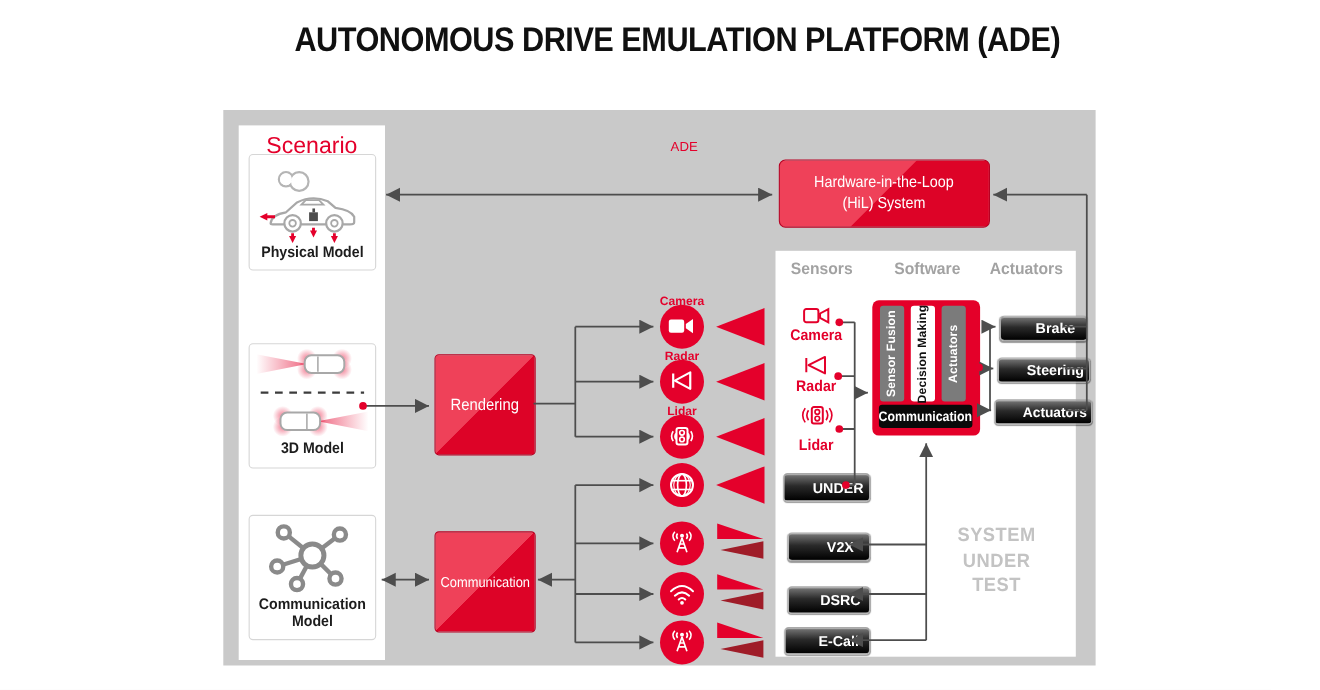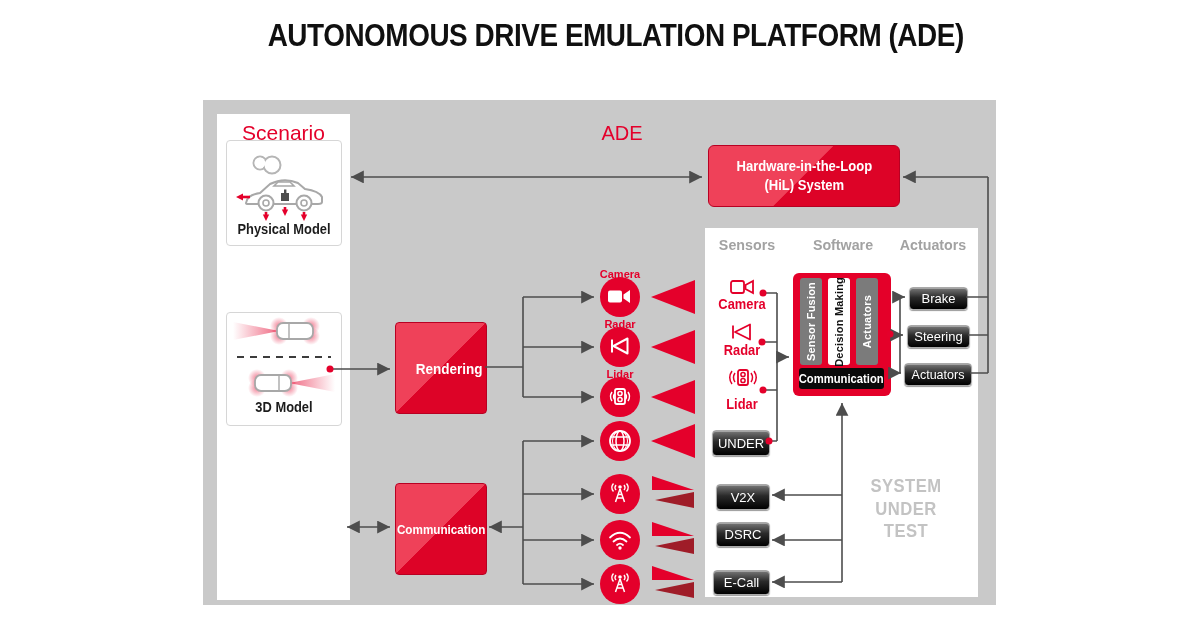--- a/index.html
+++ b/index.html
@@ -10,31 +10,31 @@
   .condensed{transform:scaleX(.9);transform-origin:center;}
   .title{font-weight:bold;color:#101010;font-size:31px;letter-spacing:-.5px;white-space:nowrap;}
   .subtitle{font-weight:bold;color:#e4002b;font-size:21px;letter-spacing:0;white-space:nowrap;}
   .panel-gray{background:#c9c9c9;}
   .panel-white{background:#ffffff;}
   .heading-red{color:#e4002b;font-weight:normal;font-size:21px;}
   .card{background:#fff;border:1px solid #d6d6d6;border-radius:4px;}
   .card-label{position:absolute;left:0;right:0;color:#1c1c1c;font-weight:600;font-size:14px;
               text-align:center;transform:scaleX(.92);transform-origin:center;line-height:1.12;}
   .redbox{background:linear-gradient(135deg,#ef4159 0%,#ef4159 49.5%,#dd0327 50%,#dd0327 100%);
-          border:1px solid #b80022;border-radius:4px;color:#fff;font-weight:bold;}
+          border:1px solid #b80022;border-radius:4px;color:#fff;font-weight:normal;}
   .circle{width:40px;height:40px;border-radius:50%;background:#e4002b;display:flex;
           align-items:center;justify-content:center;}
   .chan-label{color:#e4002b;font-weight:bold;font-size:11px;text-align:center;width:80px;}
   .sut-header{color:#a2a2a2;font-weight:bold;font-size:15px;white-space:nowrap;transform:scaleX(.95);}
   .sensor-label{color:#e4002b;font-weight:bold;font-size:14px;text-align:center;width:80px;
                 transform:scaleX(.92);}
   .bb{background:linear-gradient(180deg,#787878 0%,#2a2a2a 45%,#000 100%);
-      border:1px solid #a9a9a9;border-radius:4px;color:#fff;font-weight:normal;font-size:13px;
+      border:1px solid #a9a9a9;border-radius:4px;color:#fff;font-weight:bold;font-size:13px;
       display:flex;align-items:center;justify-content:center;
-      box-shadow:inset 0 1px 0 rgba(255,255,255,.35),0 1px 1px rgba(0,0,0,.4);}
+      box-shadow:inset 0 1px 0 rgba(255,255,255,.35),0 1px 1px rgba(0,0,0,.4);padding-left:21px;}
   .swbox{background:#e40029;border-radius:6px;}
   .vbar{border-radius:3px;display:flex;align-items:center;justify-content:center;}
   .vbar span{writing-mode:vertical-rl;transform:rotate(180deg);font-weight:bold;font-size:11px;
              white-space:nowrap;letter-spacing:.2px;}
   .vbar.gray{background:#7b7b7b;color:#fff;}
   .vbar.white{background:#fff;color:#111;}
   .commbar{background:#0a0a0a;border-radius:3px;color:#fff;font-weight:bold;font-size:12.5px;
            display:flex;align-items:center;justify-content:center;}
   .watermark{color:#c3c3c3;font-weight:bold;font-size:17.5px;letter-spacing:.5px;width:120px;
              text-align:center;transform:scaleX(.95);}
@@ -112,33 +112,51 @@
       <circle cx="30" cy="61" r="9" fill="url(#glow)"></circle>
         <circle cx="30" cy="71" r="9" fill="url(#glow)"></circle>
       <circle cx="62" cy="61" r="9" fill="url(#glow)"></circle>
         <circle cx="62" cy="71" r="9" fill="url(#glow)"></circle>
       <rect x="28" y="58" width="36" height="16" rx="6" fill="#fff" stroke="#a8a8a8" stroke-width="1.8"></rect>
       <line x1="52" y1="59" x2="52" y2="73" stroke="#a8a8a8" stroke-width="1.4"></line>
     </svg>
     <div class="card-label" style="bottom:9px;">3D Model</div>
   </div>
 
+  <div class="abs card" style="left:226px;top:468px;width:114px;height:112px;">
+    <svg class="abs" style="left:14px;top:6px;" width="86" height="64" viewBox="0 0 86 64">
+      <g stroke="#8a8a8a" stroke-width="4" fill="none">
+        <line x1="43" y1="30" x2="17" y2="9"></line>
+          <line x1="43" y1="30" x2="68" y2="11"></line>
+        <line x1="43" y1="30" x2="11" y2="40"></line>
+          <line x1="43" y1="30" x2="29" y2="56"></line>
+        <line x1="43" y1="30" x2="64" y2="51"></line>
+      </g>
+      <circle cx="43" cy="30" r="10.5" fill="#fff" stroke="#8a8a8a" stroke-width="4.5"></circle>
+      <circle cx="17" cy="9" r="5.5" fill="#fff" stroke="#8a8a8a" stroke-width="4"></circle>
+      <circle cx="68" cy="11" r="5.5" fill="#fff" stroke="#8a8a8a" stroke-width="4"></circle>
+      <circle cx="11" cy="40" r="5.5" fill="#fff" stroke="#8a8a8a" stroke-width="4"></circle>
+      <circle cx="29" cy="56" r="5.5" fill="#fff" stroke="#8a8a8a" stroke-width="4"></circle>
+      <circle cx="64" cy="51" r="5.5" fill="#fff" stroke="#8a8a8a" stroke-width="4"></circle>
+    </svg>
+    <div class="card-label" style="bottom:8px;">Communication Model</div>
+  </div>
 
   <div class="abs ctr" style="left:562px;top:119px;width:120px;height:28px;">
-    <span class="heading-red" style="font-size:20px;">ADE</span>
+    <span class="heading-red" style="font-size:12px;">ADE</span>
   </div>
 
   <div class="abs redbox ctr" style="left:708px;top:145px;width:190px;height:60px;border-radius:6px;font-size:14.5px;line-height:1.3;">
     <div class="condensed">
       <div>Hardware-in-the-Loop</div>
       <div>(HiL) System</div>
     </div>
   </div>
 
-  <div class="abs redbox ctr" style="left:395px;top:322px;width:90px;height:90px;font-size:15px;justify-content:flex-end;">
+  <div class="abs redbox ctr" style="left:395px;top:322px;width:90px;height:90px;font-size:15px;">
     <span class="condensed">Rendering</span>
   </div>
 
   <div class="abs redbox ctr" style="left:395px;top:483px;width:90px;height:90px;font-size:13px;">
     <span class="condensed">Communication</span>
   </div>
 
   <div class="abs chan-label" style="left:580px;top:268px;">Camera</div>
   <div class="abs chan-label" style="left:580px;top:318px;">Radar</div>
   <div class="abs chan-label" style="left:580px;top:368px;">Lidar</div>
@@ -213,21 +231,21 @@
   <svg class="abs" style="left:727px;top:365px;" width="32" height="30" viewBox="0 0 32 30">
     <rect x="11" y="5" width="10" height="15" rx="2" fill="none" stroke="#e4002b" stroke-width="1.8"></rect>
     <circle cx="16" cy="9.5" r="2.1" fill="none" stroke="#e4002b" stroke-width="1.5"></circle>
     <circle cx="16" cy="15.5" r="2.1" fill="none" stroke="#e4002b" stroke-width="1.5"></circle>
     <path d="M8,8 q-3,4.5 0,9 M24,8 q3,4.5 0,9 M5,6 q-4.5,6.5 0,13 M27,6 q4.5,6.5 0,13" fill="none" stroke="#e4002b" stroke-width="1.5"></path>
   </svg>
   <div class="abs sensor-label" style="left:702px;top:396px;">Lidar</div>
 
   <div class="abs bb" style="left:712px;top:430px;width:56px;height:24px;">UNDER</div>
   <div class="abs bb" style="left:716px;top:484px;width:52px;height:24px;">V2X</div>
-  <div class="abs bb" style="left:716px;top:522px;width:52px;height:23px;">DSRC</div>
+  <div class="abs bb" style="left:716px;top:533px;width:52px;height:23px;">DSRC</div>
   <div class="abs bb" style="left:713px;top:570px;width:55px;height:23px;">E-Call</div>
 
   <div class="abs swbox" style="left:793px;top:273px;width:98px;height:123px;"></div>
   <div class="abs vbar gray" style="left:800px;top:278px;width:22px;height:87px;">
     <span>Sensor Fusion</span>
   </div>
   <div class="abs vbar white" style="left:828px;top:278px;width:22px;height:87px;">
     <span>Decision Making</span>
   </div>
   <div class="abs vbar gray" style="left:856px;top:278px;width:22px;height:87px;">

